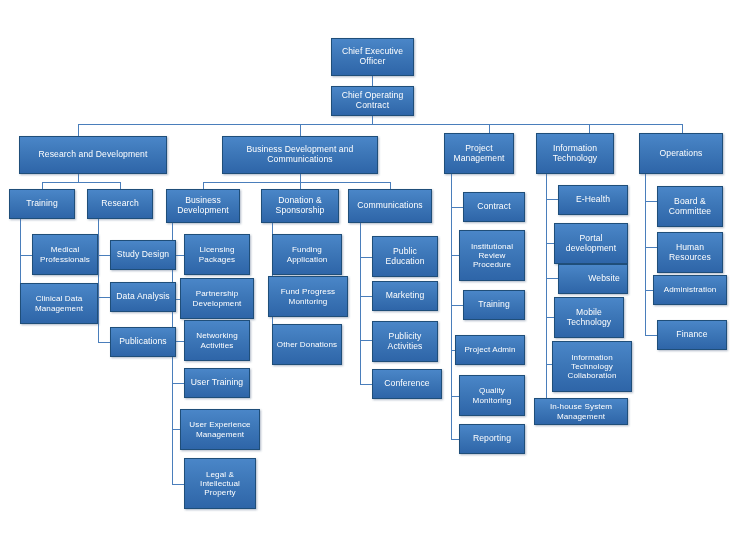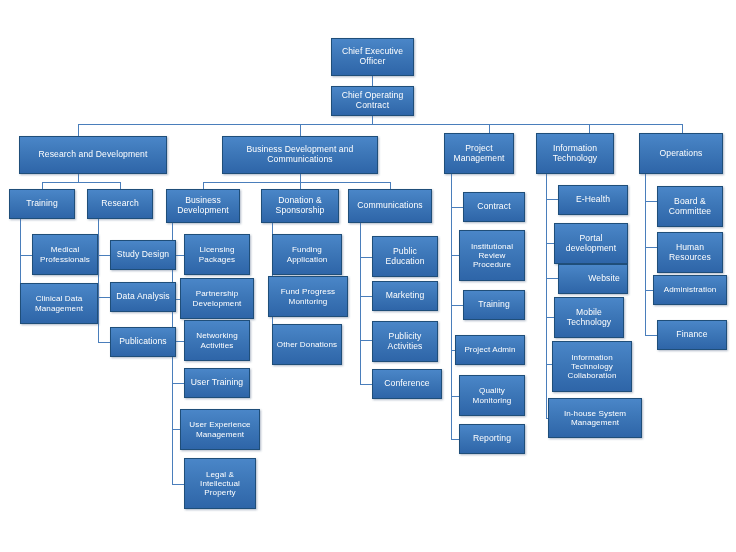--- a/index.html
+++ b/index.html
@@ -238,21 +238,21 @@
   </div>
   <div class="node f85" style="left:558px;top:264px;width:70px;height:30px;padding-left:24px;">
     <span>Website</span>
   </div>
   <div class="node f85" style="left:554px;top:297px;width:70px;height:41px;">
     <span>Mobile Technology</span>
   </div>
   <div class="node f8" style="left:552px;top:341px;width:80px;height:51px;">
     <span>Information Technology Collaboration</span>
   </div>
-  <div class="node f8" style="left:548px;top:398px;width:94px;height:40px;">
+  <div class="node f8" style="left:534px;top:398px;width:94px;height:27px;">
     <span>In-house System Management</span>
   </div>
 
   <div class="node f85" style="left:639px;top:133px;width:84px;height:41px;">
     <span>Operations</span>
   </div>
   <div class="node f85" style="left:657px;top:186px;width:66px;height:41px;">
     <span>Board &amp; Committee</span>
   </div>
   <div class="node f85" style="left:657px;top:232px;width:66px;height:41px;">

